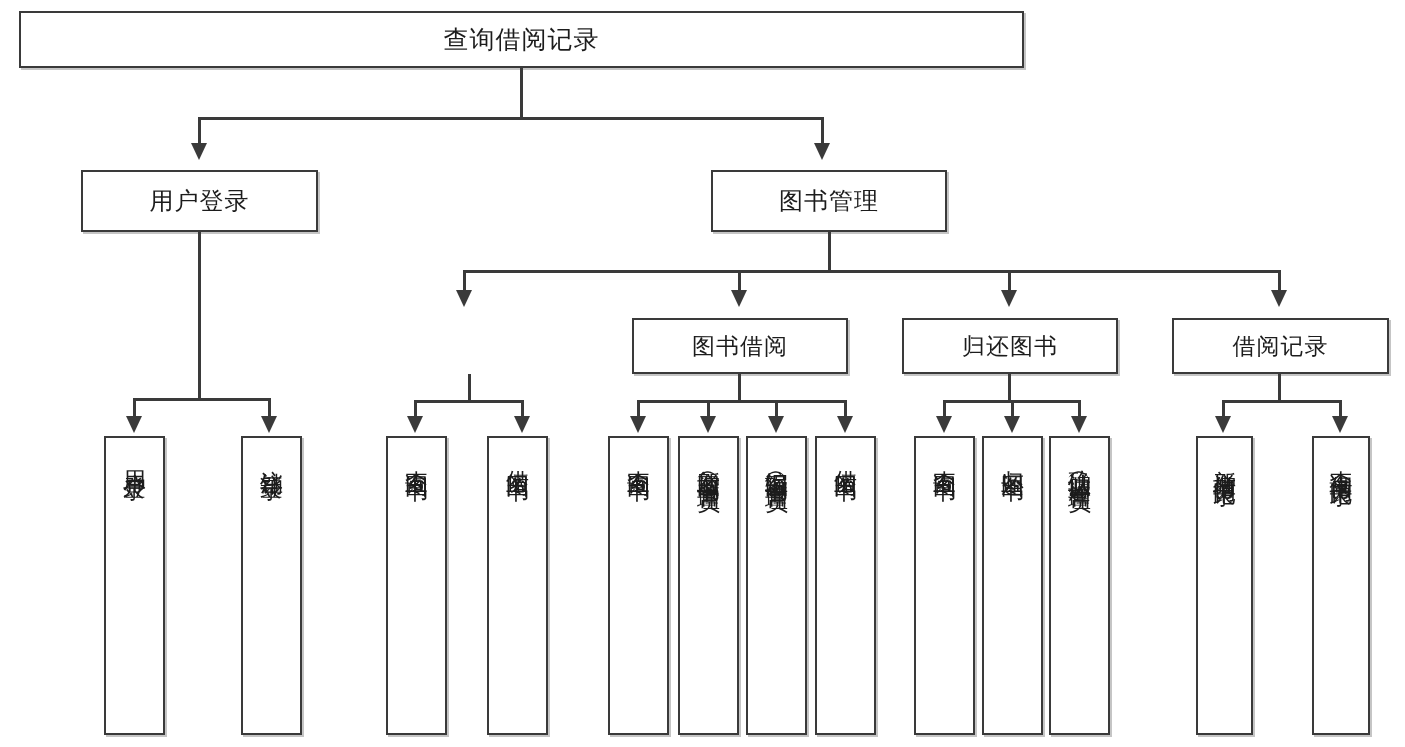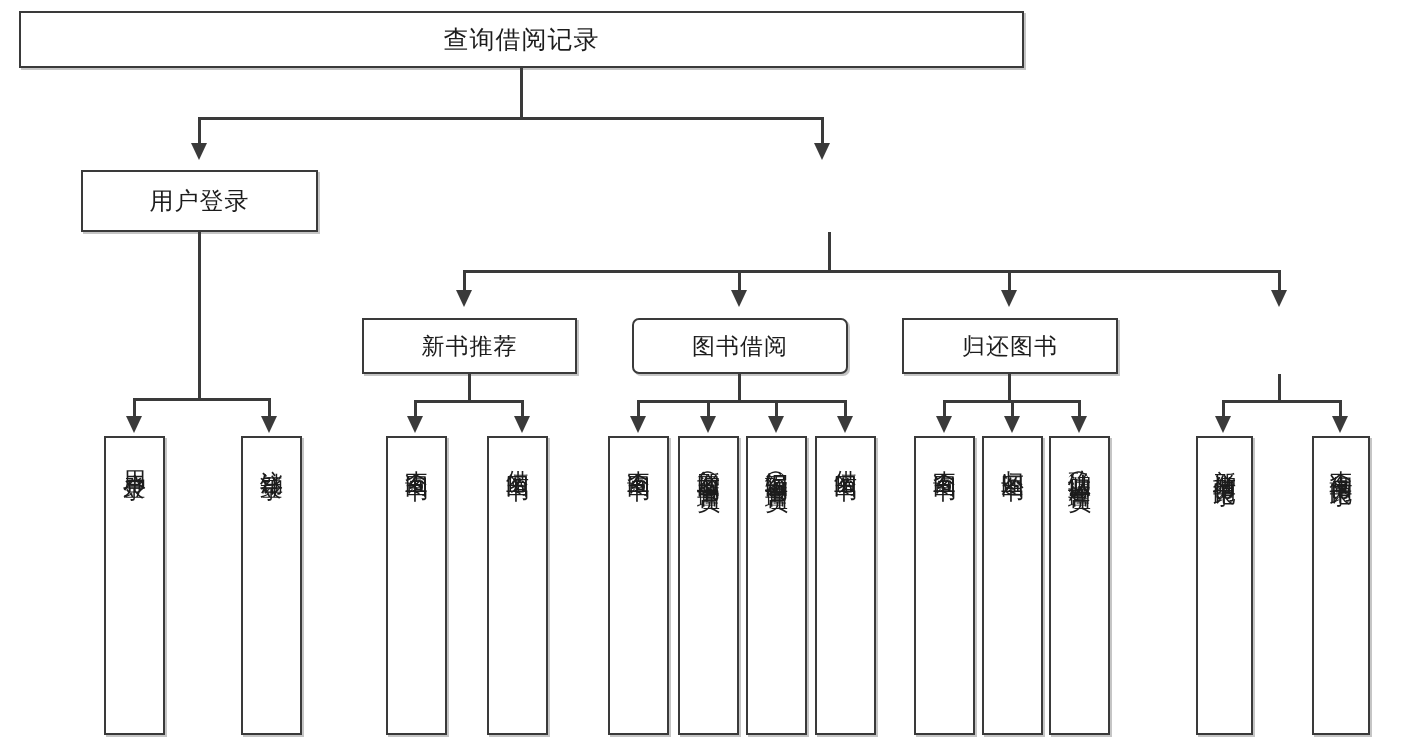--- a/index.html
+++ b/index.html
@@ -95,47 +95,50 @@
   <div class="hline" style="left:198px;top:117px;width:625px;height:2.5px;"></div>
   <div class="vline" style="left:198px;top:117px;width:2.5px;height:28px;"></div>
   <div class="arrow" style="left:191px;top:143px;"></div>
   <div class="vline" style="left:821px;top:117px;width:2.5px;height:28px;"></div>
   <div class="arrow" style="left:814px;top:143px;"></div>
 
   <div class="node level2" style="left:81px;top:170px;width:237px;height:62px;">
     <span class="label">用户登录</span>
   </div>
 
+  <div class="node level2" style="left:711px;top:170px;width:236px;height:62px;">
+    <span class="label">图书管理</span>
+  </div>
 
   <div class="vline" style="left:198px;top:232px;width:2.5px;height:167px;"></div>
   <div class="hline" style="left:133px;top:398px;width:137px;height:2.5px;"></div>
   <div class="vline" style="left:133px;top:398px;width:2.5px;height:20px;"></div>
   <div class="arrow" style="left:126px;top:416px;"></div>
   <div class="vline" style="left:268px;top:398px;width:2.5px;height:20px;"></div>
   <div class="arrow" style="left:261px;top:416px;"></div>
 
   <div class="vline" style="left:828px;top:232px;width:2.5px;height:40px;"></div>
   <div class="hline" style="left:463px;top:270px;width:818px;height:2.5px;"></div>
   <div class="vline" style="left:463px;top:270px;width:2.5px;height:22px;"></div>
   <div class="arrow" style="left:456px;top:290px;"></div>
   <div class="vline" style="left:738px;top:270px;width:2.5px;height:22px;"></div>
   <div class="arrow" style="left:731px;top:290px;"></div>
   <div class="vline" style="left:1008px;top:270px;width:2.5px;height:22px;"></div>
   <div class="arrow" style="left:1001px;top:290px;"></div>
   <div class="vline" style="left:1278px;top:270px;width:2.5px;height:22px;"></div>
   <div class="arrow" style="left:1271px;top:290px;"></div>
 
-  <div class="node level3" style="left:362px;top:318px;width:215px;height:56px;">
-    <span class="label">新书推荐</span>
-  </div>
-  <div class="node level3" style="left:632px;top:318px;width:216px;height:56px;border-radius:7px;">
+  <div class="node level3" style="left:632px;top:318px;width:216px;height:56px;">
     <span class="label">图书借阅</span>
   </div>
   <div class="node level3" style="left:902px;top:318px;width:216px;height:56px;">
     <span class="label">归还图书</span>
+  </div>
+  <div class="node level3" style="left:1172px;top:318px;width:217px;height:56px;">
+    <span class="label">借阅记录</span>
   </div>
 
   <div class="vline" style="left:468px;top:374px;width:2.5px;height:28px;"></div>
   <div class="hline" style="left:414px;top:400px;width:109px;height:2.5px;"></div>
   <div class="vline" style="left:414px;top:400px;width:2.5px;height:18px;"></div>
   <div class="arrow" style="left:407px;top:416px;"></div>
   <div class="vline" style="left:521px;top:400px;width:2.5px;height:18px;"></div>
   <div class="arrow" style="left:514px;top:416px;"></div>
 
   <div class="vline" style="left:738px;top:374px;width:2.5px;height:28px;"></div>

